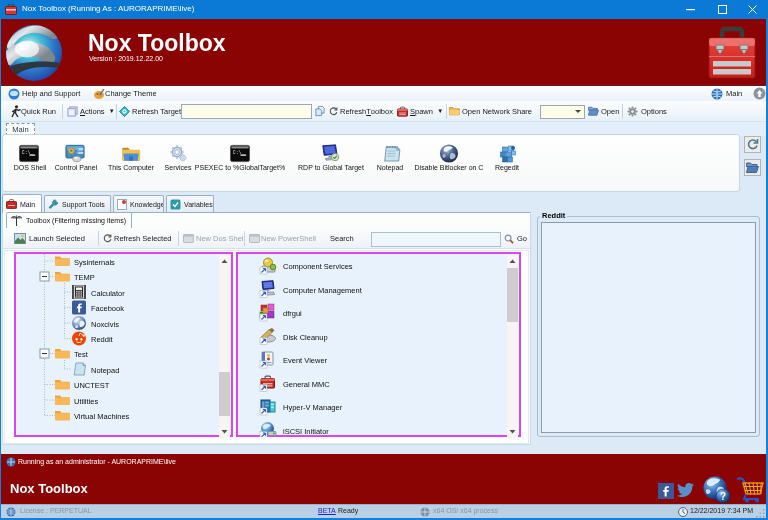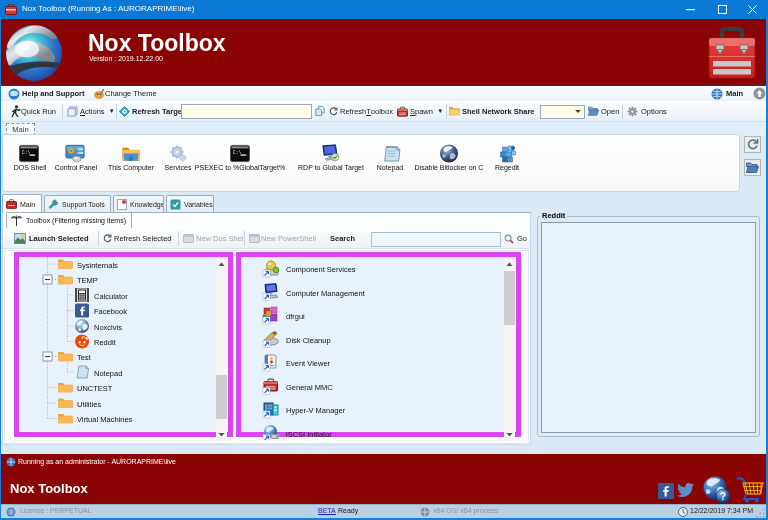--- a/index.html
+++ b/index.html
@@ -11,21 +11,21 @@
 #titlebar .ttext { position:absolute; left:22px; top:4px; font-size:8px; color:#fff; white-space:nowrap; }
 
 #banner { left:0; top:19px; width:768px; height:65px; background:#8B0404; }
 #banner h1 { position:absolute; left:88px; top:11px; font-size:23px; color:#fff; font-weight:bold; }
 #banner .ver { position:absolute; left:89px; top:36px; font-size:7px; color:#fff; }
 
 #helprow { left:1px; top:84px; width:765px; height:17px; background:linear-gradient(#FDFEFF,#E9F2FA); border-top:2px solid #7B1113; font-size:7.5px; color:#1a1a1a; }
 #toolrow { left:1px; top:101px; width:765px; height:21px; background:linear-gradient(#FCFDFE,#E6F0F9); border-bottom:1px solid #D4E2EF; font-size:7.5px; color:#1a1a1a; }
 .titem { position:absolute; top:0; height:100%; display:flex; align-items:center; white-space:nowrap; }
 .tsep { position:absolute; top:3px; width:1px; height:15px; background:#C6D4E1; }
-.b { font-weight:bold; }
+.b { font-weight:normal; }
 
 #homerow { left:1px; top:122px; width:765px; height:14px; background:#E2EEF9; }
 #hometab { position:absolute; left:5px; top:1px; width:29px; height:13px; background:#FDFDFD; border:1px dashed #7E96AE; border-bottom:none; font-size:7.5px; color:#1E3348; text-align:center; line-height:12px; }
 
 #striparea { left:1px; top:136px; width:765px; height:57px; background:#DCEAF8; }
 #strippanel { position:absolute; left:1px; top:-2px; width:738px; height:58px; background:linear-gradient(#FEFEFE,#F7F9F8); border:1px solid #C9D6E2; border-radius:3px; }
 .sicon { position:absolute; top:9px; width:20px; height:19px; }
 .slabel { position:absolute; top:29px; font-size:7px; color:#111; text-align:center; transform:translateX(-50%); white-space:nowrap; }
 .sqbtn { position:absolute; left:743px; width:17px; height:17px; background:#EDECEA; border:1px solid #B4B4B4; }
 
@@ -34,21 +34,21 @@
 .tab svg { margin-right:3px; }
 .tab.active { background:#FDFDFD; top:1px; height:19px; z-index:3; }
 #tabpage { left:2px; top:212px; width:529px; height:233px; background:#FCFDFD; border:1px solid #CBD9E6; border-top:1px solid #9AAFC2; }
 
 #subtab { left:6px; top:212px; width:126px; height:16px; background:#FDFDFE; border:1px solid #9AAFC2; border-bottom:none; border-radius:2px 2px 0 0; font-size:7px; color:#111; z-index:4; display:flex; align-items:center; padding:0 4px; }
 
 #launchbar { left:3px; top:229px; width:527px; height:20px; background:linear-gradient(#FBFCFD,#EDF2F8); border-bottom:1px solid #D5E0EA; font-size:7.5px; color:#1a1a1a; z-index:2;}
 .gray { color:#9BA4AC; }
 
 #container { left:4px; top:250px; width:525px; height:194px; background:#FDFEFE; border:1px solid #E2E8EE; }
-.lbox { position:absolute; background:#E7F2FC; border:5px solid #d946ef; }
+.lbox { position:absolute; background:#E7F2FC; border:2px solid #d946ef; }
 #treebox { left:9px; top:1px; width:219px; height:185px; }
 #listbox { left:231px; top:1px; width:285px; height:185px; }
 
 .sbar { position:absolute; top:1px; right:1px; width:11px; background:#F6F5F3; }
 .sbtn { position:absolute; left:0; width:11px; height:13px; background:#F6F5F3; color:#505050; text-align:center; }
 .sthumb { position:absolute; left:0px; width:11px; background:#CDCDCD; }
 
 #alerts { left:537px; top:216px; width:223px; height:221px; border:1px solid #AEBDCB; border-radius:3px; }
 #alerts .glabel { position:absolute; left:2px; top:-6px; background:#DCEAF8; padding:0 2px; font-size:7.5px; font-weight:bold; color:#000; }
 #alertsinner { position:absolute; left:3px; top:5px; width:215px; height:211px; background:#E7F2FC; border:1px solid #8A9BAB; }
@@ -211,21 +211,21 @@
       </svg>
     </div>
   <div class="titem" style="left:409px"><span style="text-decoration:underline">S</span>pawn&nbsp;&nbsp;<span style="font-size:6px">▼</span></div>
   <div class="tsep" style="left:445px"></div>
   <div class="titem" style="left:448px">
       <svg width="11" height="10" viewBox="0 0 13 11">
         <path d="M0.5 1.5 h4 l1.5 1.5 h6.5 v7 h-12 z" fill="#F5B74A" stroke="#C98F2B"></path>
         <path d="M0.5 4 h12 v6 h-12 z" fill="#FBCD72"></path>
       </svg>
     </div>
-  <div class="titem b" style="left:461px">Shell Network Share</div>
+  <div class="titem b" style="left:461px">Open Network Share</div>
   <div style="position:absolute;left:539px;top:3.5px;width:45px;height:14px;border:1px solid #9AA8B8;background:#FEFDE9"></div>
   <div style="position:absolute;left:574px;top:8.5px;width:0;height:0;border-left:3px solid transparent;border-right:3px solid transparent;border-top:3.5px solid #444"></div>
   <div class="titem" style="left:587px">
       <svg width="11" height="10" viewBox="0 0 13 11">
         <path d="M0.5 1 h4 l1.5 1.5 h5 v2 h-11 z" fill="#7FA8D6" stroke="#4A72A4"></path>
         <path d="M2 4.5 h10.5 l-2 6 h-10 z" fill="#5E8FC6" stroke="#4A72A4"></path>
       </svg>
     </div>
   <div class="titem" style="left:600px">Open</div>
   <div class="tsep" style="left:621px"></div>

